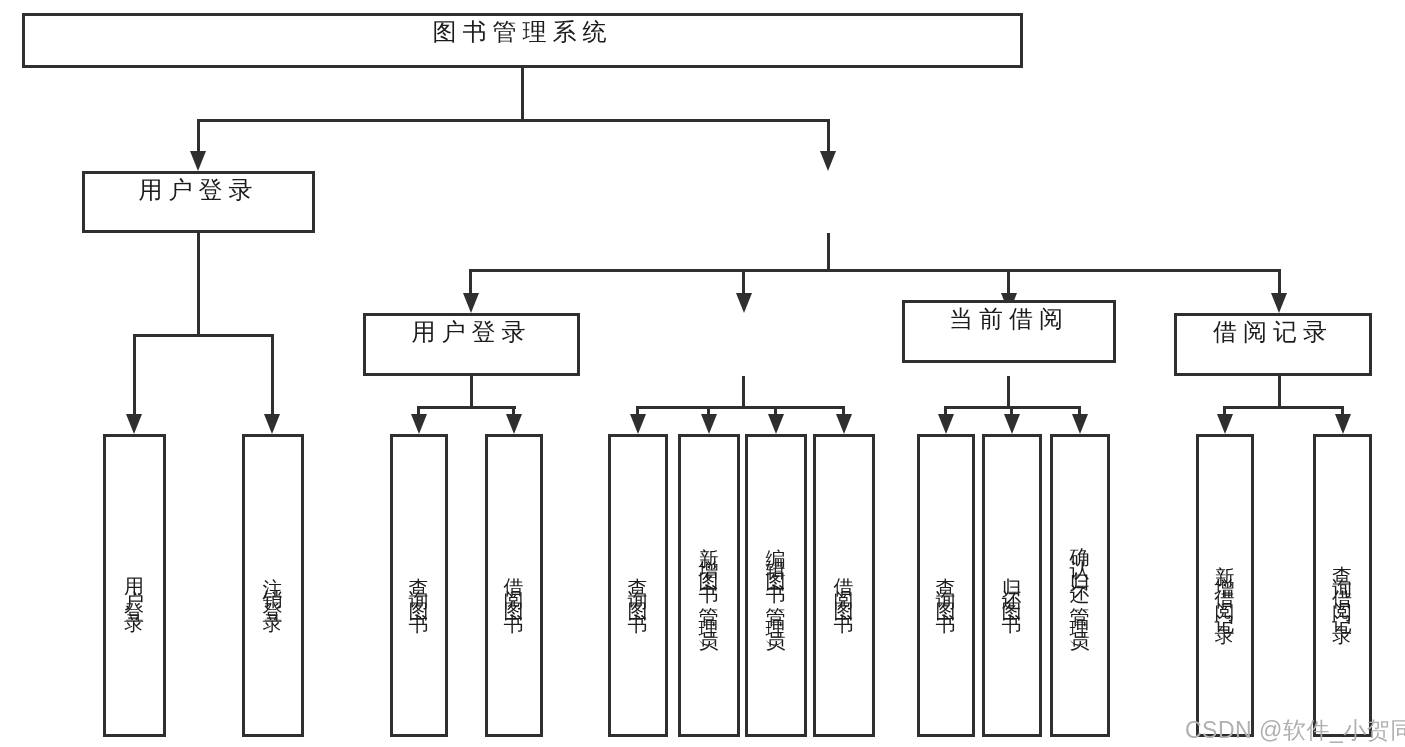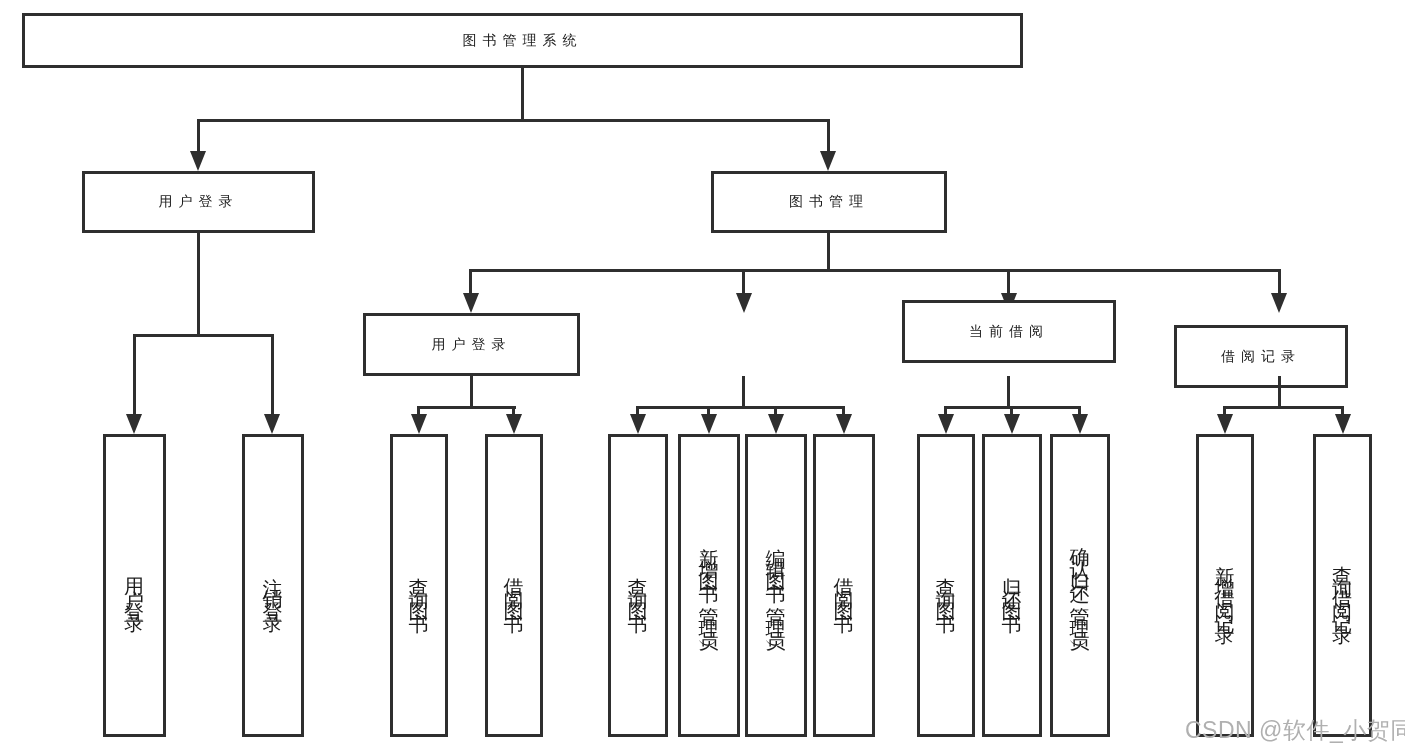--- a/index.html
+++ b/index.html
@@ -9,22 +9,22 @@
     background:var(--page-bg,#ffffff);
     overflow:hidden;
     font-family:"Liberation Sans",sans-serif;
     color:var(--text,#1c1c1c);
   }
   .box{
     position:absolute;
     box-sizing:border-box;
     background:var(--box-bg,#ffffff);
     border:3px solid var(--line,#2f2f2f);
-    display:flex;align-items:center;justify-content:center;
-    font-size:14px;letter-spacing:6px;
+    display:flex;justify-content:center;
+    font-size:24px;letter-spacing:6px;
     white-space:nowrap;
   }
   .vbox{
     position:absolute;
     box-sizing:border-box;
     background:var(--box-bg,#ffffff);
     border:3px solid var(--line,#2f2f2f);
     display:flex;align-items:center;justify-content:center;
     top:434px;height:303px;
   }
@@ -63,23 +63,20 @@
   <div class="vline" style="left:521px;top:68px;height:52px"></div>
   <div class="hline" style="left:197px;top:119px;width:633px"></div>
   <div class="vline" style="left:197px;top:119px;height:34px"></div>
   <div class="arrow" style="left:190px;top:151px"></div>
   <div class="vline" style="left:827px;top:119px;height:34px"></div>
   <div class="arrow" style="left:820px;top:151px"></div>
 
   <div class="box" style="left:82px;top:171px;width:233px;height:62px">
     <span>用户登录</span>
   </div>
-  <div class="box" style="left:711px;top:171px;width:236px;height:62px">
-    <span>图书管理</span>
-  </div>
 
   <div class="vline" style="left:197px;top:233px;height:103px"></div>
   <div class="hline" style="left:133px;top:334px;width:141px"></div>
   <div class="vline" style="left:133px;top:334px;height:82px"></div>
   <div class="arrow" style="left:126px;top:414px"></div>
   <div class="vline" style="left:271px;top:334px;height:82px"></div>
   <div class="arrow" style="left:264px;top:414px"></div>
 
   <div class="vline" style="left:827px;top:233px;height:39px"></div>
   <div class="hline" style="left:469px;top:269px;width:812px"></div>
@@ -91,21 +88,21 @@
   <div class="arrow" style="left:1001px;top:293px"></div>
   <div class="vline" style="left:1278px;top:269px;height:26px"></div>
   <div class="arrow" style="left:1271px;top:293px"></div>
 
   <div class="box" style="left:363px;top:313px;width:217px;height:63px">
     <span>用户登录</span>
   </div>
   <div class="box" style="left:902px;top:300px;width:214px;height:63px">
     <span>当前借阅</span>
   </div>
-  <div class="box" style="left:1174px;top:325px;width:174px;height:63px">
+  <div class="box" style="left:1174px;top:313px;width:198px;height:63px">
     <span>借阅记录</span>
   </div>
 
   <div class="vline" style="left:470px;top:376px;height:32px"></div>
   <div class="hline" style="left:417px;top:406px;width:99px"></div>
   <div class="vline" style="left:417px;top:406px;height:10px"></div>
   <div class="arrow" style="left:411px;top:414px"></div>
   <div class="vline" style="left:512px;top:406px;height:10px"></div>
   <div class="arrow" style="left:506px;top:414px"></div>
 

